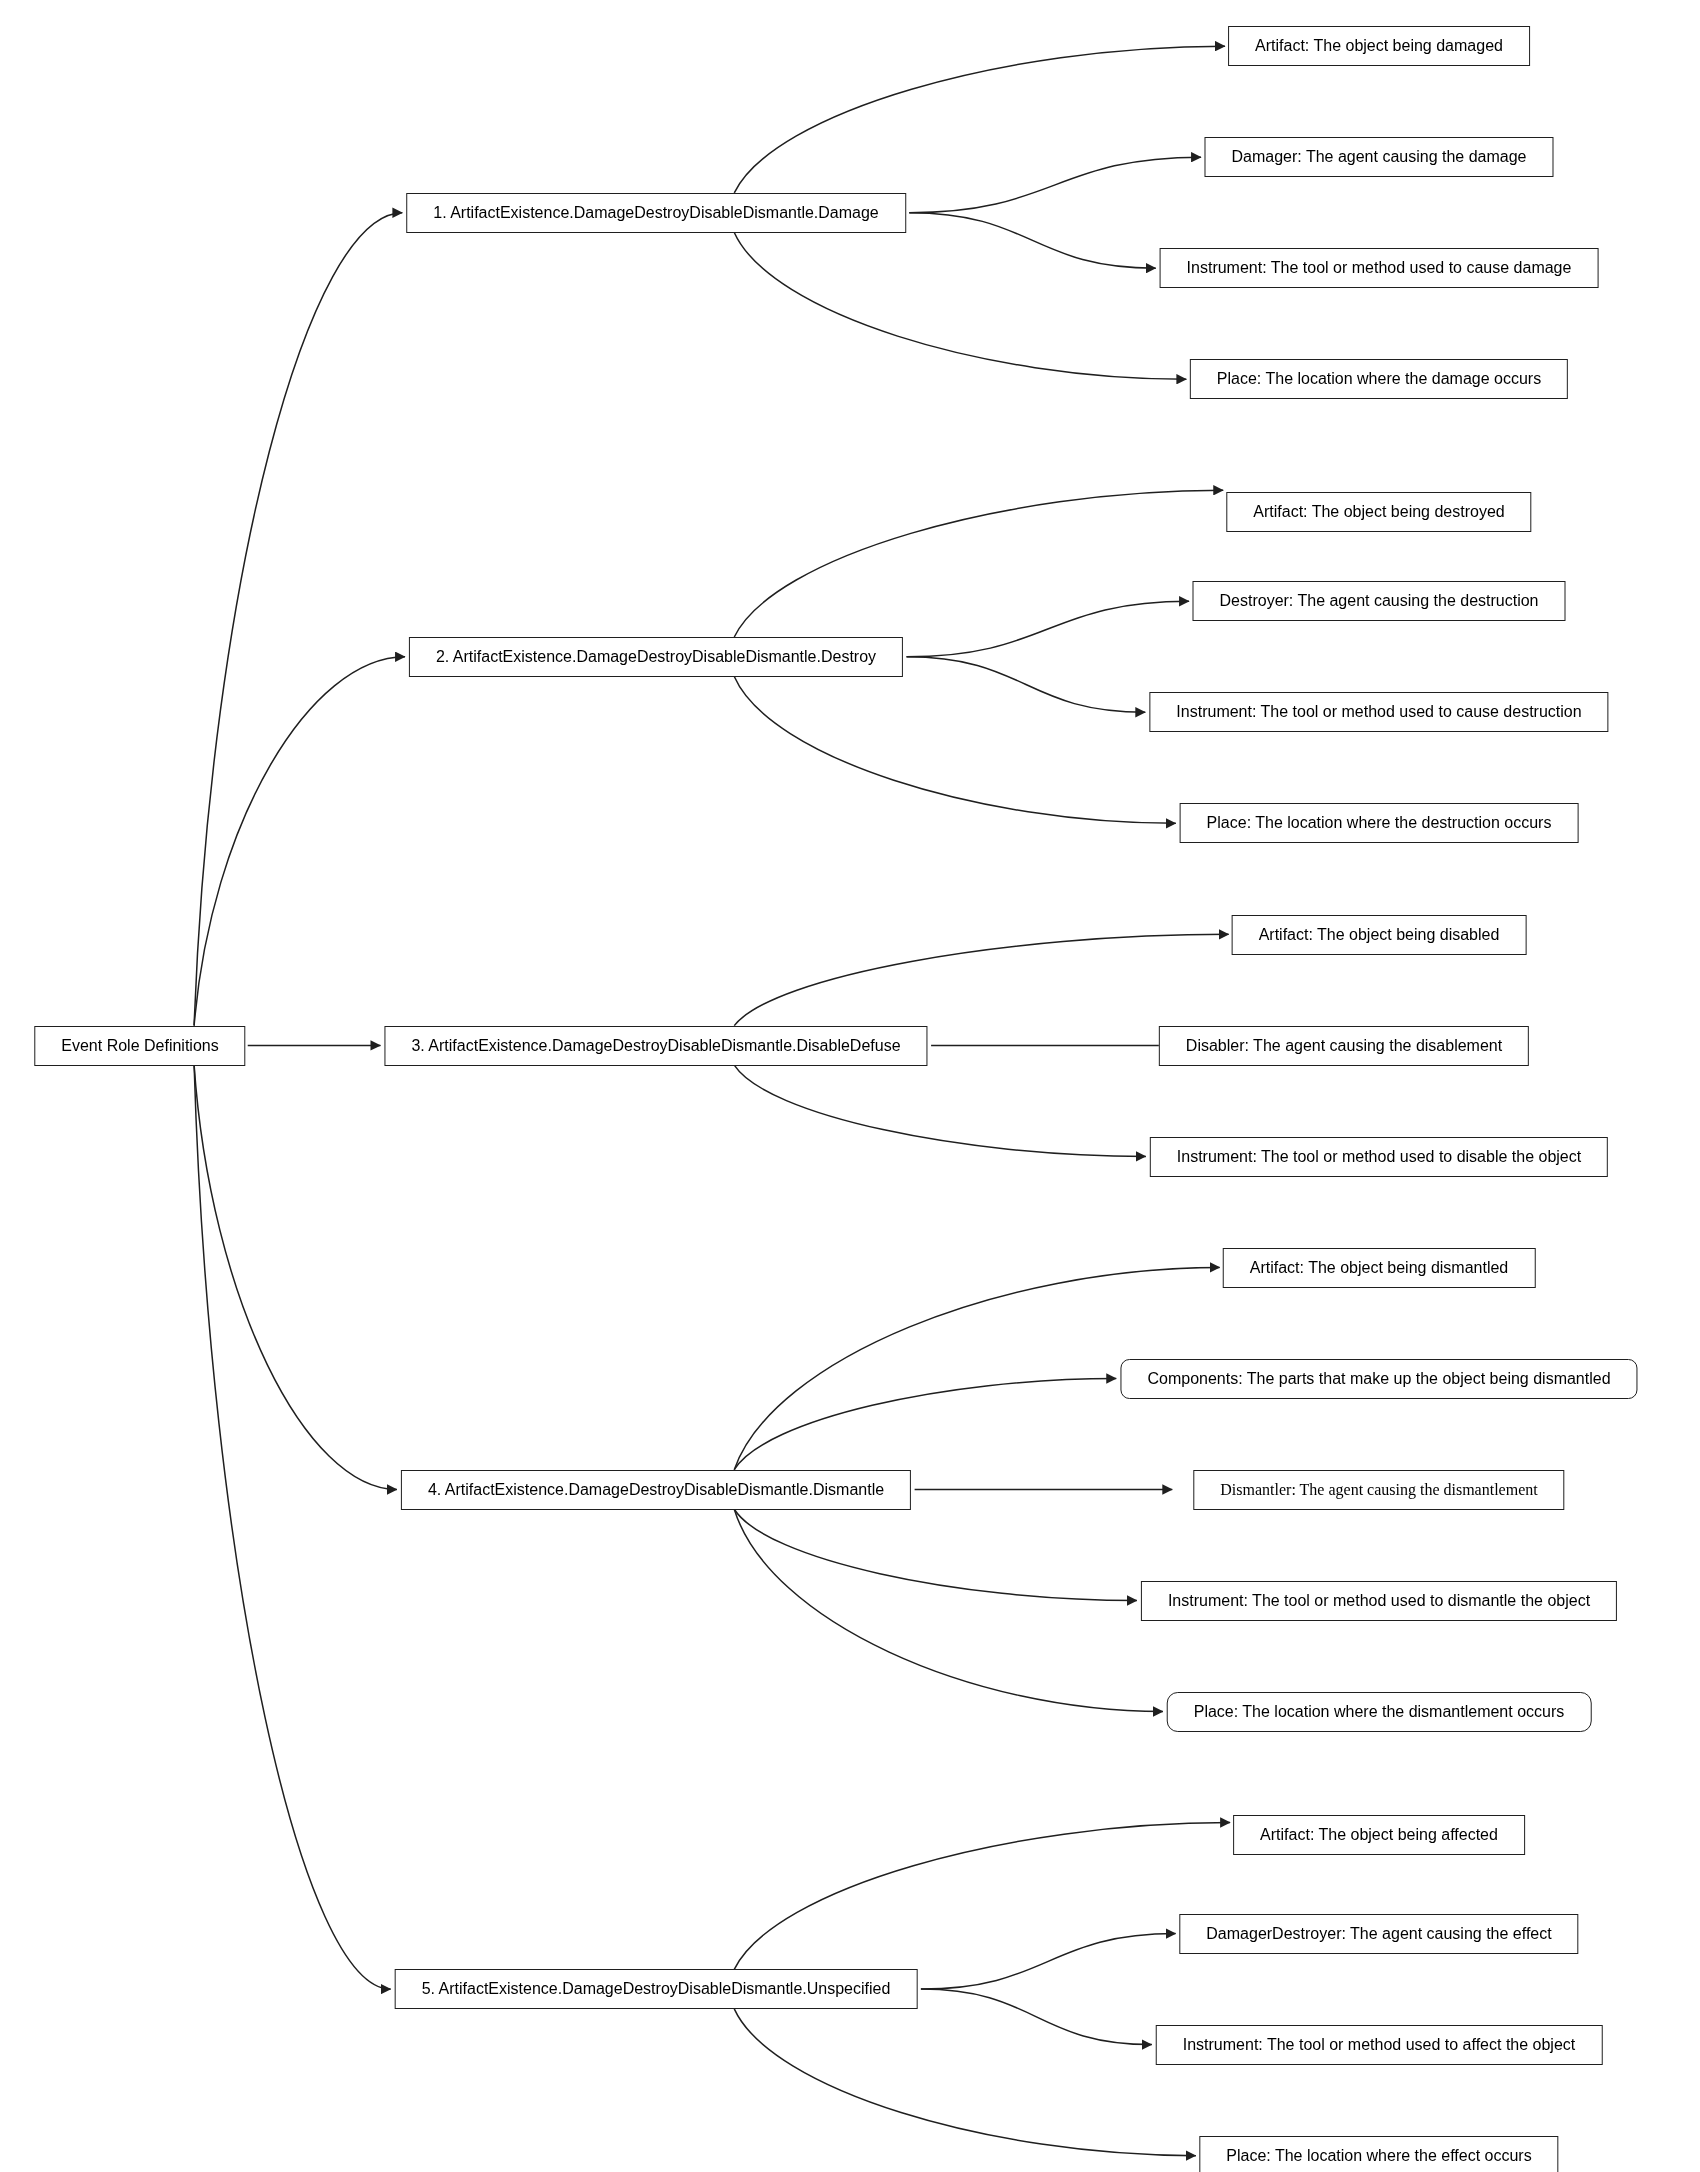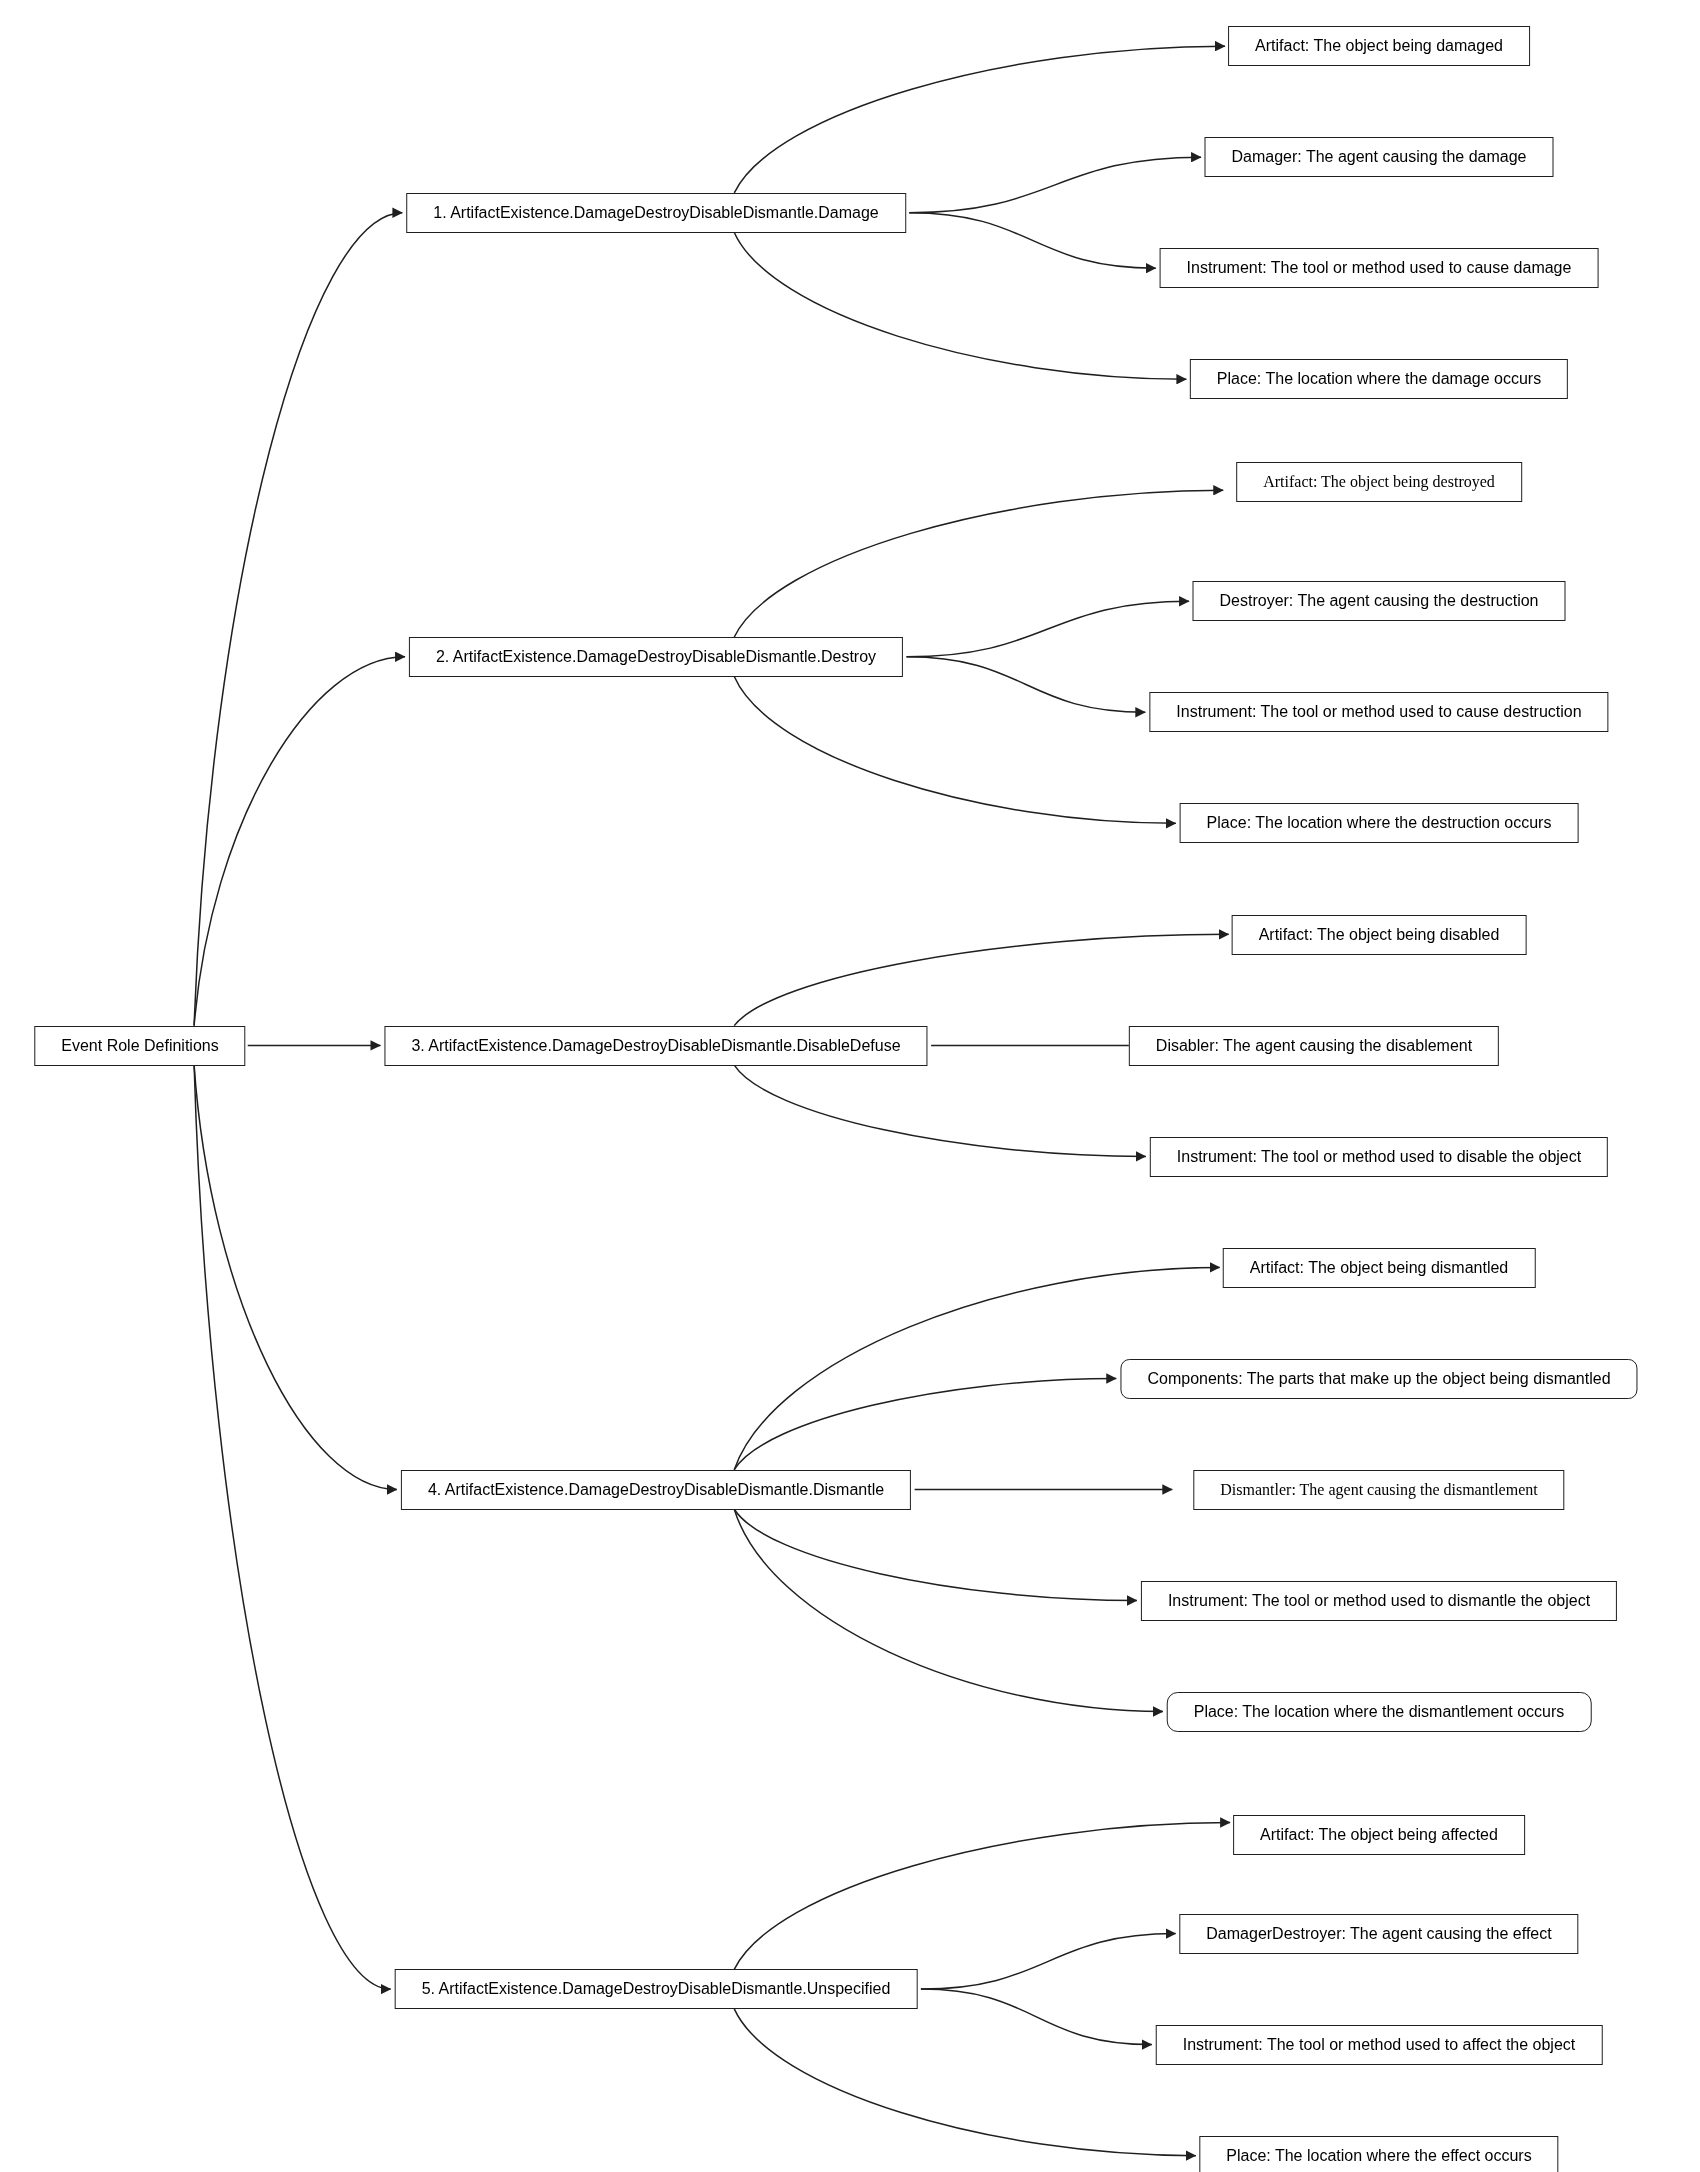--- a/index.html
+++ b/index.html
@@ -108,21 +108,21 @@
     </div>
 
     <div class="node" style="left: 1379px; top: 379px;">
       <span class="node-label">Place: The location where the damage occurs</span>
     </div>
 
     <div class="node" style="left: 656px; top: 657px;">
       <span class="node-label">2. ArtifactExistence.DamageDestroyDisableDismantle.Destroy</span>
     </div>
 
-    <div class="node" style="left: 1379px; top: 482px; font-family: Liberation Serif, serif;">
+    <div class="node" style="left: 1379px; top: 512px;">
       <span class="node-label">Artifact: The object being destroyed</span>
     </div>
 
     <div class="node" style="left: 1379px; top: 601px;">
       <span class="node-label">Destroyer: The agent causing the destruction</span>
     </div>
 
     <div class="node" style="left: 1379px; top: 712px;">
       <span class="node-label">Instrument: The tool or method used to cause destruction</span>
     </div>
@@ -132,21 +132,21 @@
     </div>
 
     <div class="node" style="left: 656px; top: 1046px;">
       <span class="node-label">3. ArtifactExistence.DamageDestroyDisableDismantle.DisableDefuse</span>
     </div>
 
     <div class="node" style="left: 1379px; top: 935px;">
       <span class="node-label">Artifact: The object being disabled</span>
     </div>
 
-    <div class="node" style="left: 1314px; top: 1046px;">
+    <div class="node" style="left: 1344px; top: 1046px;">
       <span class="node-label">Disabler: The agent causing the disablement</span>
     </div>
 
     <div class="node" style="left: 1379px; top: 1157px;">
       <span class="node-label">Instrument: The tool or method used to disable the object</span>
     </div>
 
     <div class="node" style="left: 656px; top: 1490px;">
       <span class="node-label">4. ArtifactExistence.DamageDestroyDisableDismantle.Dismantle</span>
     </div>

